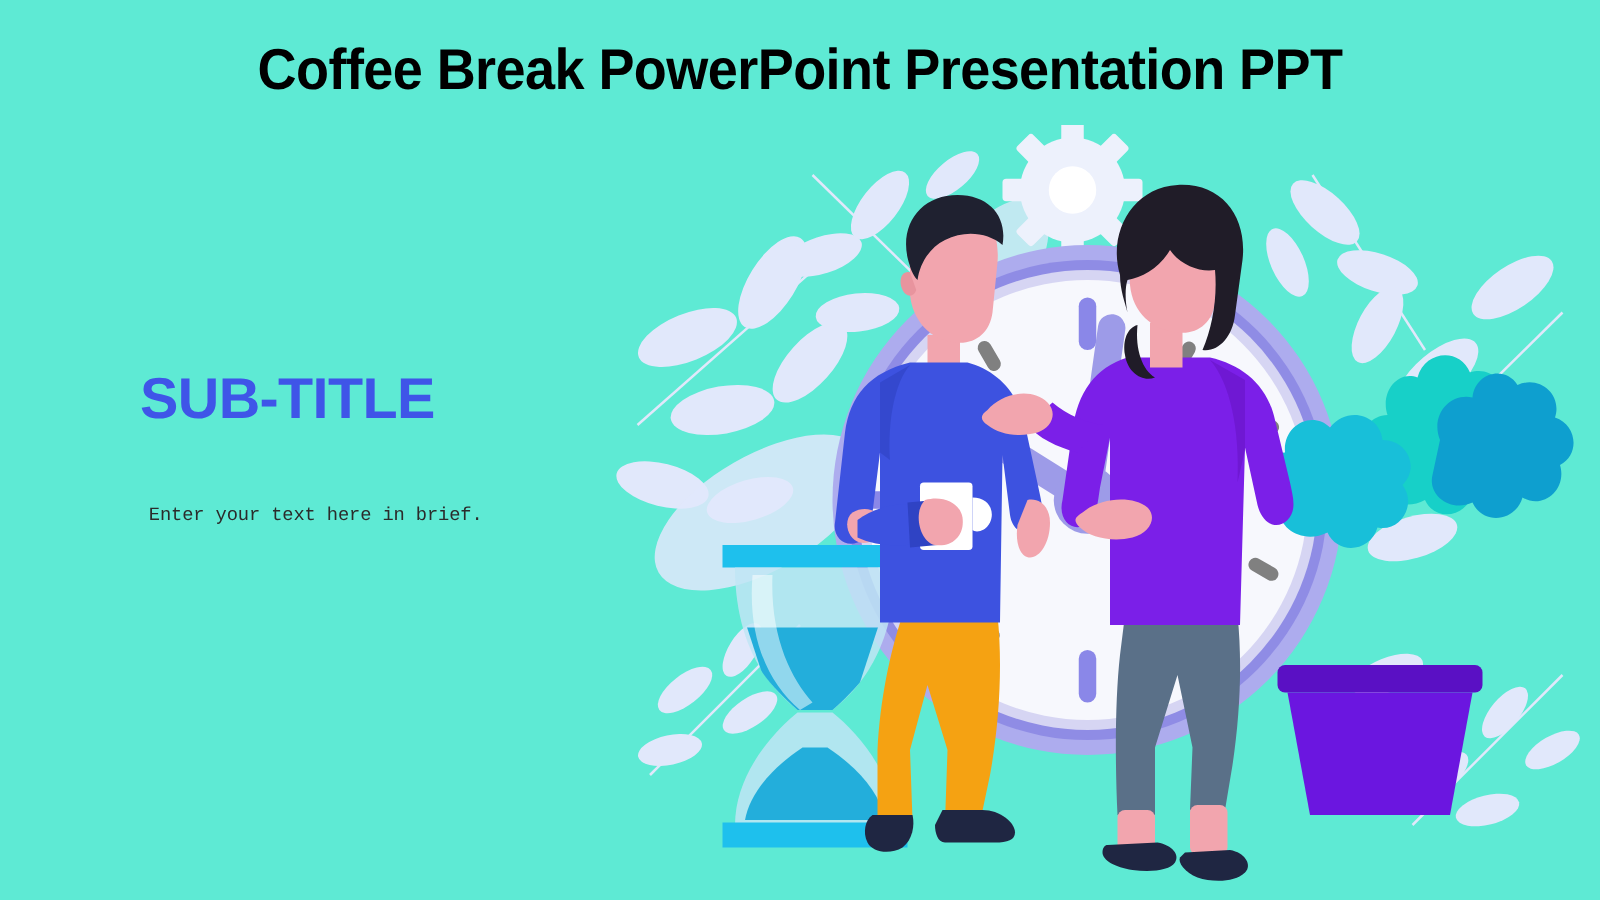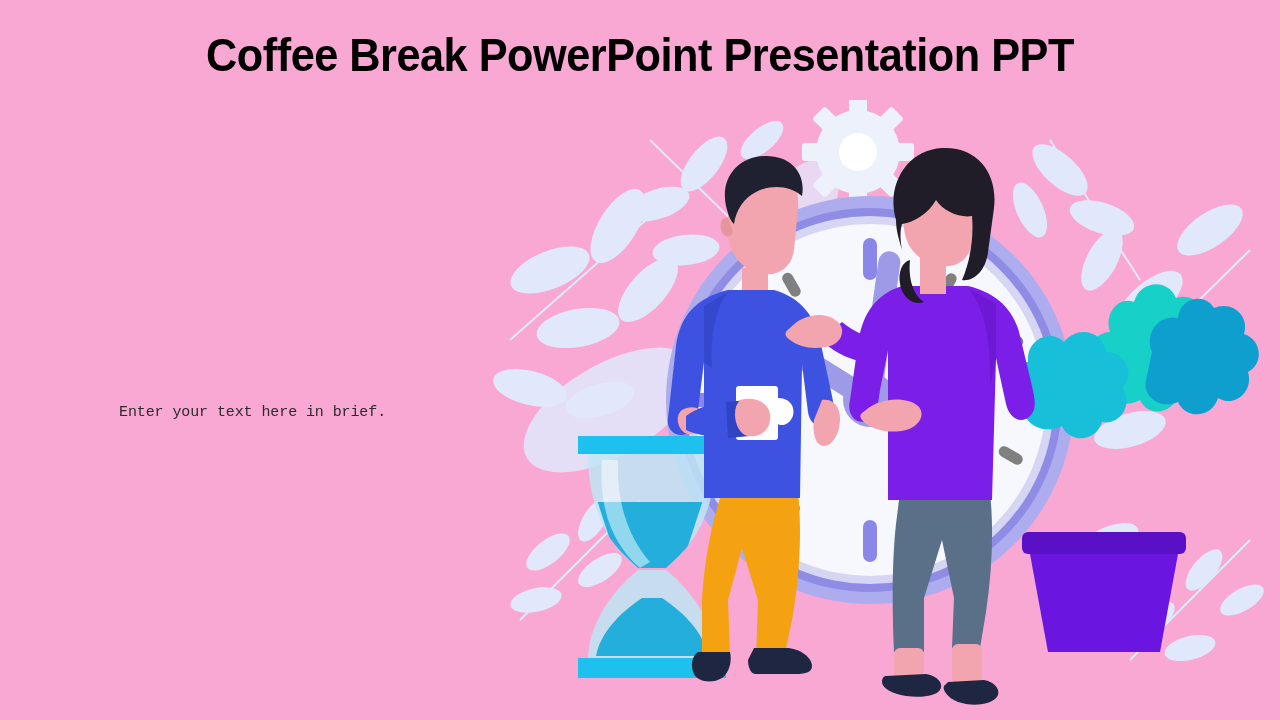--- a/index.html
+++ b/index.html
@@ -5,21 +5,21 @@
 <style>
   * { margin:0; padding:0; box-sizing:border-box; }
   html, body {
     width:1280px; height:720px; overflow:hidden;
     background:#ffffff;
     font-family:"Liberation Sans", sans-serif;
   }
   .slide {
     position:relative;
     width:1280px; height:720px;
-    background:#f9a8d4;
+    background:#5eead4;
   }
 
   
   .slide-title {
     position:absolute;
     left:0; top:28px;
     width:1280px;
     text-align:center;
     font-family:"Liberation Sans", sans-serif;
     font-size:46px;
@@ -60,20 +60,21 @@
   }
   .illustration svg { display:block; width:790px; height:620px; }
 </style>
 </head>
 <body>
 
 <div class="slide">
 
   <div class="slide-title">Coffee Break PowerPoint Presentation PPT</div>
 
+  <div class="subtitle">SUB-TITLE</div>
 
   <div class="body-text">Enter your text here in brief.</div>
 
   <div class="illustration">
     <svg viewBox="0 0 790 620" xmlns="http://www.w3.org/2000/svg">
       <defs>
 
         <g id="leafShape">
           <ellipse cx="0" cy="0" rx="42" ry="19"></ellipse>
         </g>

